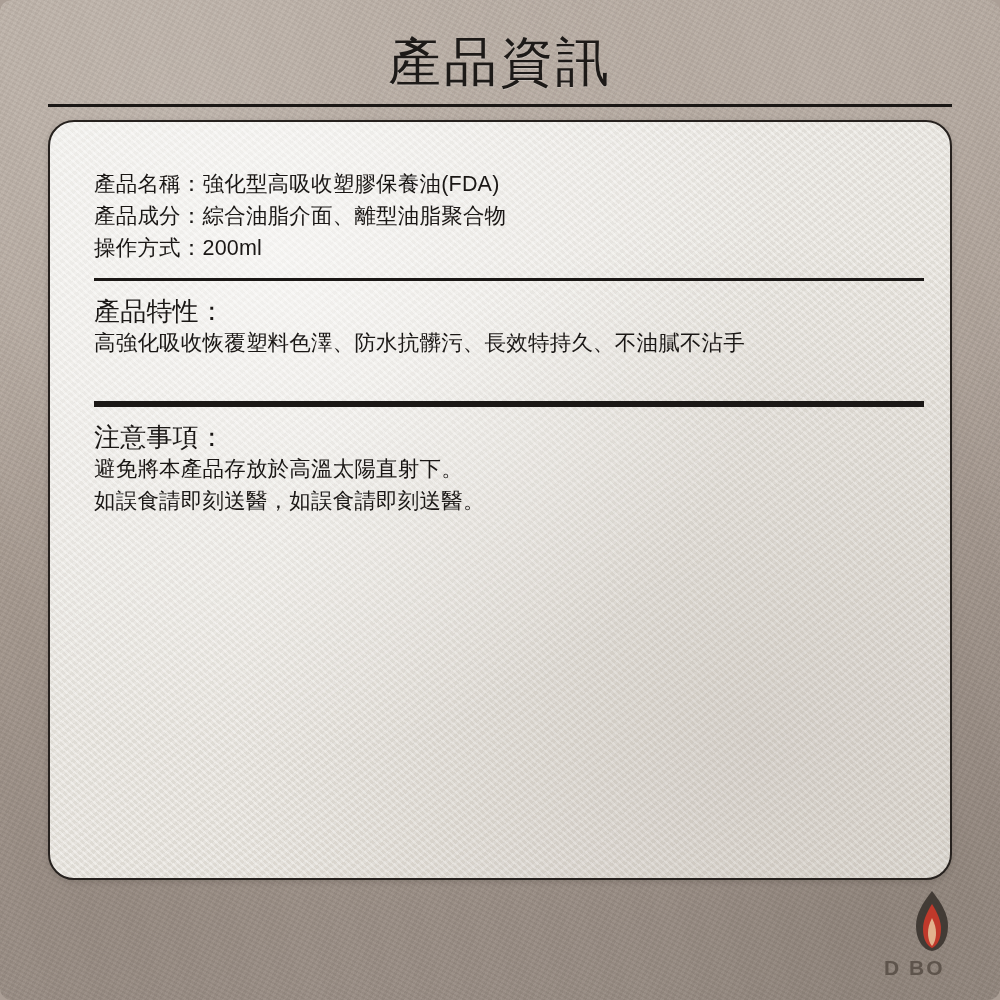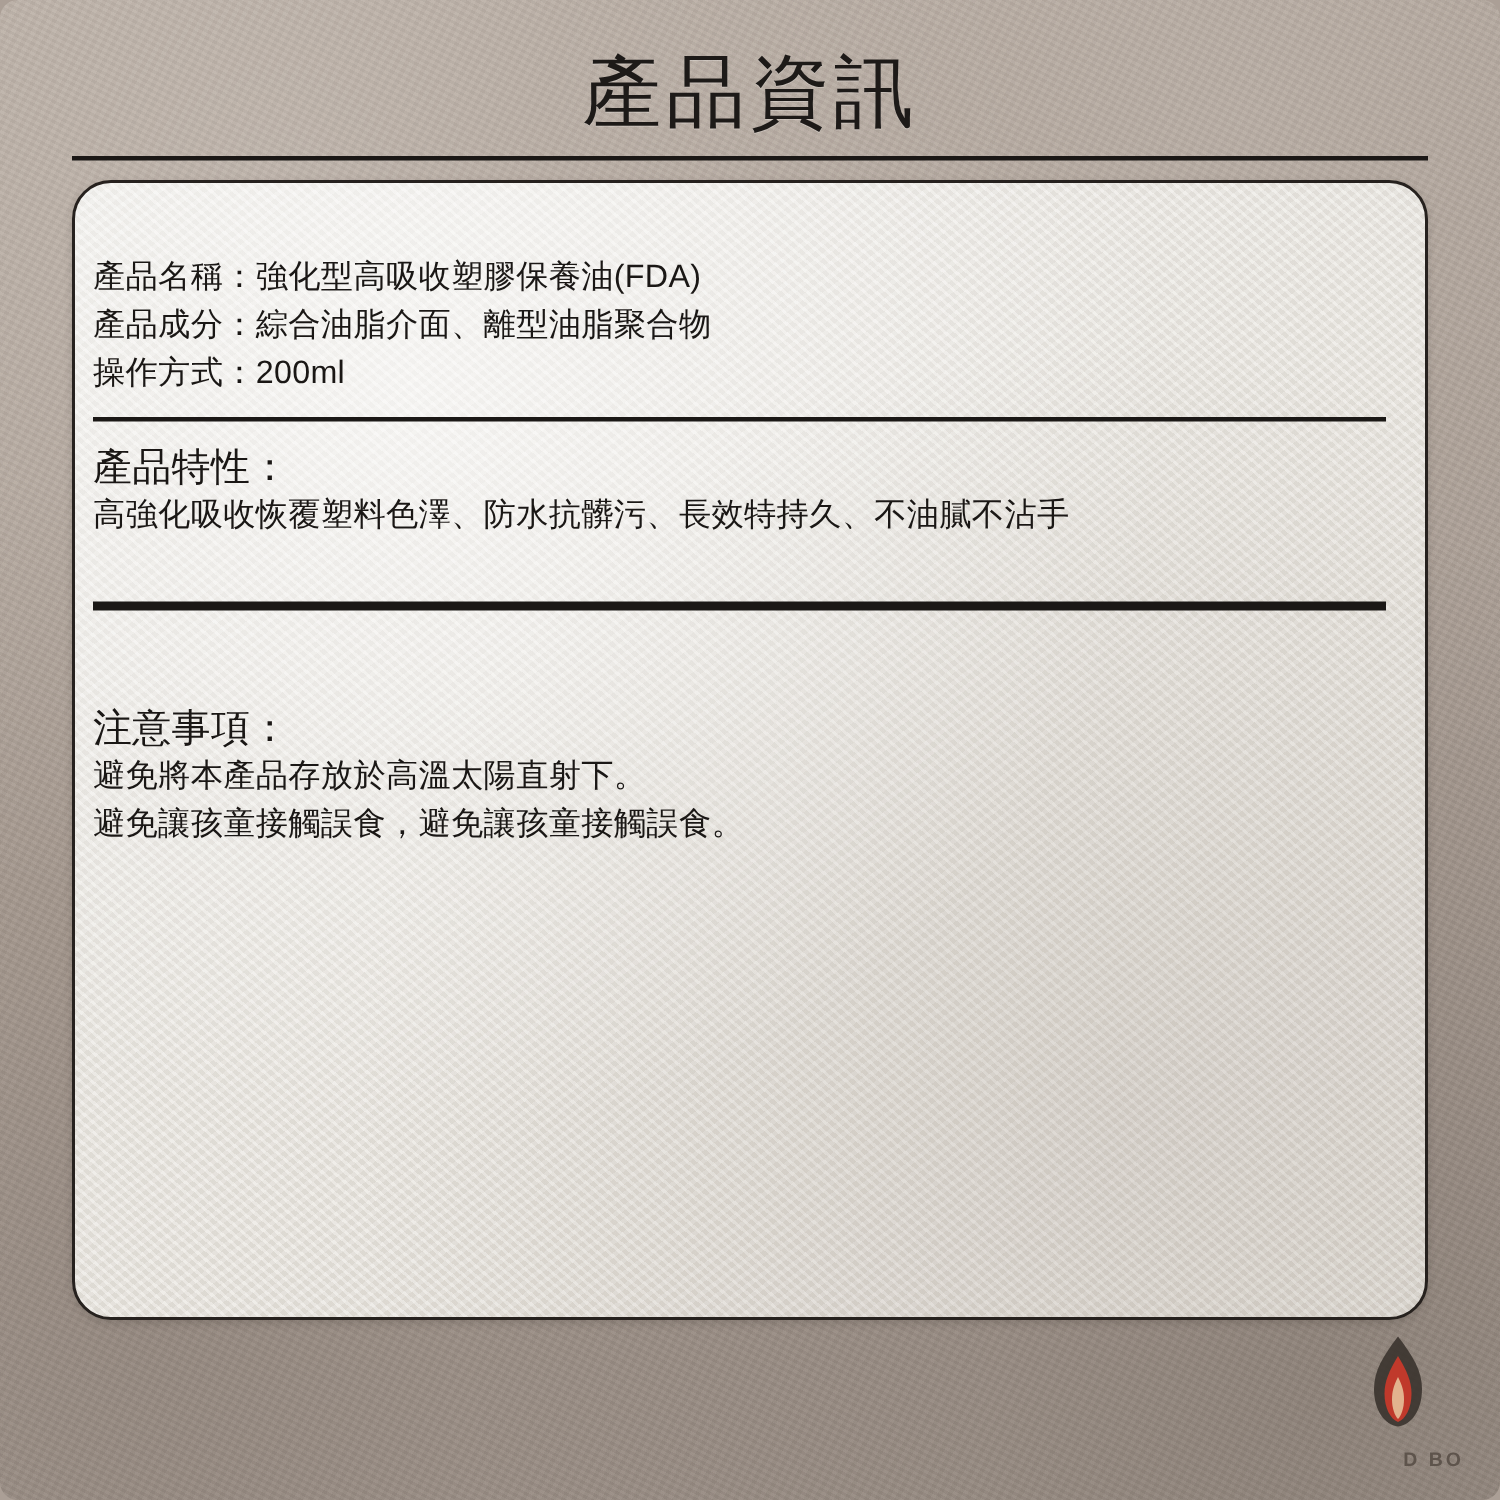--- a/index.html
+++ b/index.html
@@ -69,21 +69,21 @@
     border: 2px solid #26211e;
     border-radius: 26px;
     background-color: #e6e2dc;
     background-image:
       radial-gradient(circle at 25% 18%, rgba(255,255,255,0.55) 0%, rgba(255,255,255,0) 55%),
       radial-gradient(circle at 78% 82%, rgba(160,150,140,0.22) 0%, rgba(160,150,140,0) 55%),
       repeating-linear-gradient(41deg, rgba(255,255,255,0.30) 0px, rgba(255,255,255,0.30) 2px, rgba(0,0,0,0.016) 2px, rgba(0,0,0,0.016) 5px),
       repeating-linear-gradient(-37deg, rgba(255,255,255,0.18) 0px, rgba(255,255,255,0.18) 3px, rgba(0,0,0,0.012) 3px, rgba(0,0,0,0.012) 7px),
       linear-gradient(150deg, #eceae5 0%, #e4e0d9 60%, #dcd7cf 100%);
     box-shadow: 0 2px 6px rgba(40,32,26,0.18);
-    padding: 26px 26px 0 12px;
+    padding: 26px 26px 0 44px;
     overflow: hidden;
   }
 
   .sec {
     position: relative;
     box-sizing: border-box;
   }
 
   .sec-rule {
     width: 100%;
@@ -103,21 +103,21 @@
     font-size: 26px;
     line-height: 32px;
     color: #1a1715;
     letter-spacing: 0.2px;
   }
 
   
   #sec-basic { padding: 20px 0 14px 0; }
   #sec-feature { padding: 14px 0 12px 0; min-height: 120px; }
   #sec-usage { padding: 14px 0 12px 0; min-height: 300px; }
-  #sec-notice { padding: 14px 0 10px 0; margin-top: 48px; }
+  #sec-notice { padding: 14px 0 10px 0; }
 
   .usage-body .line { white-space: nowrap; }
   .usage-body .line.indent { padding-left: 14px; }
 
   
   .logo {
     position: absolute;
     right: 24px;
     bottom: 18px;
     width: 92px;
@@ -128,22 +128,22 @@
     left: 26px;
     top: 0;
     width: 44px;
     height: 62px;
   }
   .logo-text {
     position: absolute;
     left: 0;
     bottom: 2px;
     width: 92px;
-    text-align: right;
-    font-size: 13px;
+    text-align: left;
+    font-size: 21px;
     letter-spacing: 2px;
     color: #5e544c;
     font-family: "Liberation Sans", sans-serif;
     font-weight: bold;
   }
 </style>
 </head>
 <body>
 
 <div class="page">
@@ -167,21 +167,21 @@
     </div>
 
     <div class="sec-rule"></div>
 
 
     <div class="sec-rule"></div>
 
     <div class="sec" id="sec-notice">
       <div class="label">注意事項：</div>
       <div class="line">避免將本產品存放於高溫太陽直射下。</div>
-      <div class="line">避免讓孩童接觸誤食，避免讓孩童接觸誤食。</div>
+      <div class="line">如誤食請即刻送醫，如誤食請即刻送醫。</div>
     </div>
 
   </div>
 
   <div class="logo">
     <div class="flame-wrap">
       <svg viewBox="0 0 44 62" width="44" height="62" aria-hidden="true">
         <path d="M22 1 C12 14 6 24 6 36 C6 50 13 60 22 61 C31 60 38 50 38 36 C38 24 32 14 22 1 Z" fill="#3a332e" opacity="0.9"></path>
         <path d="M22 14 C16 24 13 31 13 39 C13 49 17 56 22 58 C27 56 31 49 31 39 C31 31 28 24 22 14 Z" fill="#c0392b"></path>
         <path d="M22 28 C19 34 18 38 18 43 C18 49 20 54 22 56 C24 54 26 49 26 43 C26 38 25 34 22 28 Z" fill="#e8c9a0" opacity="0.85"></path>

